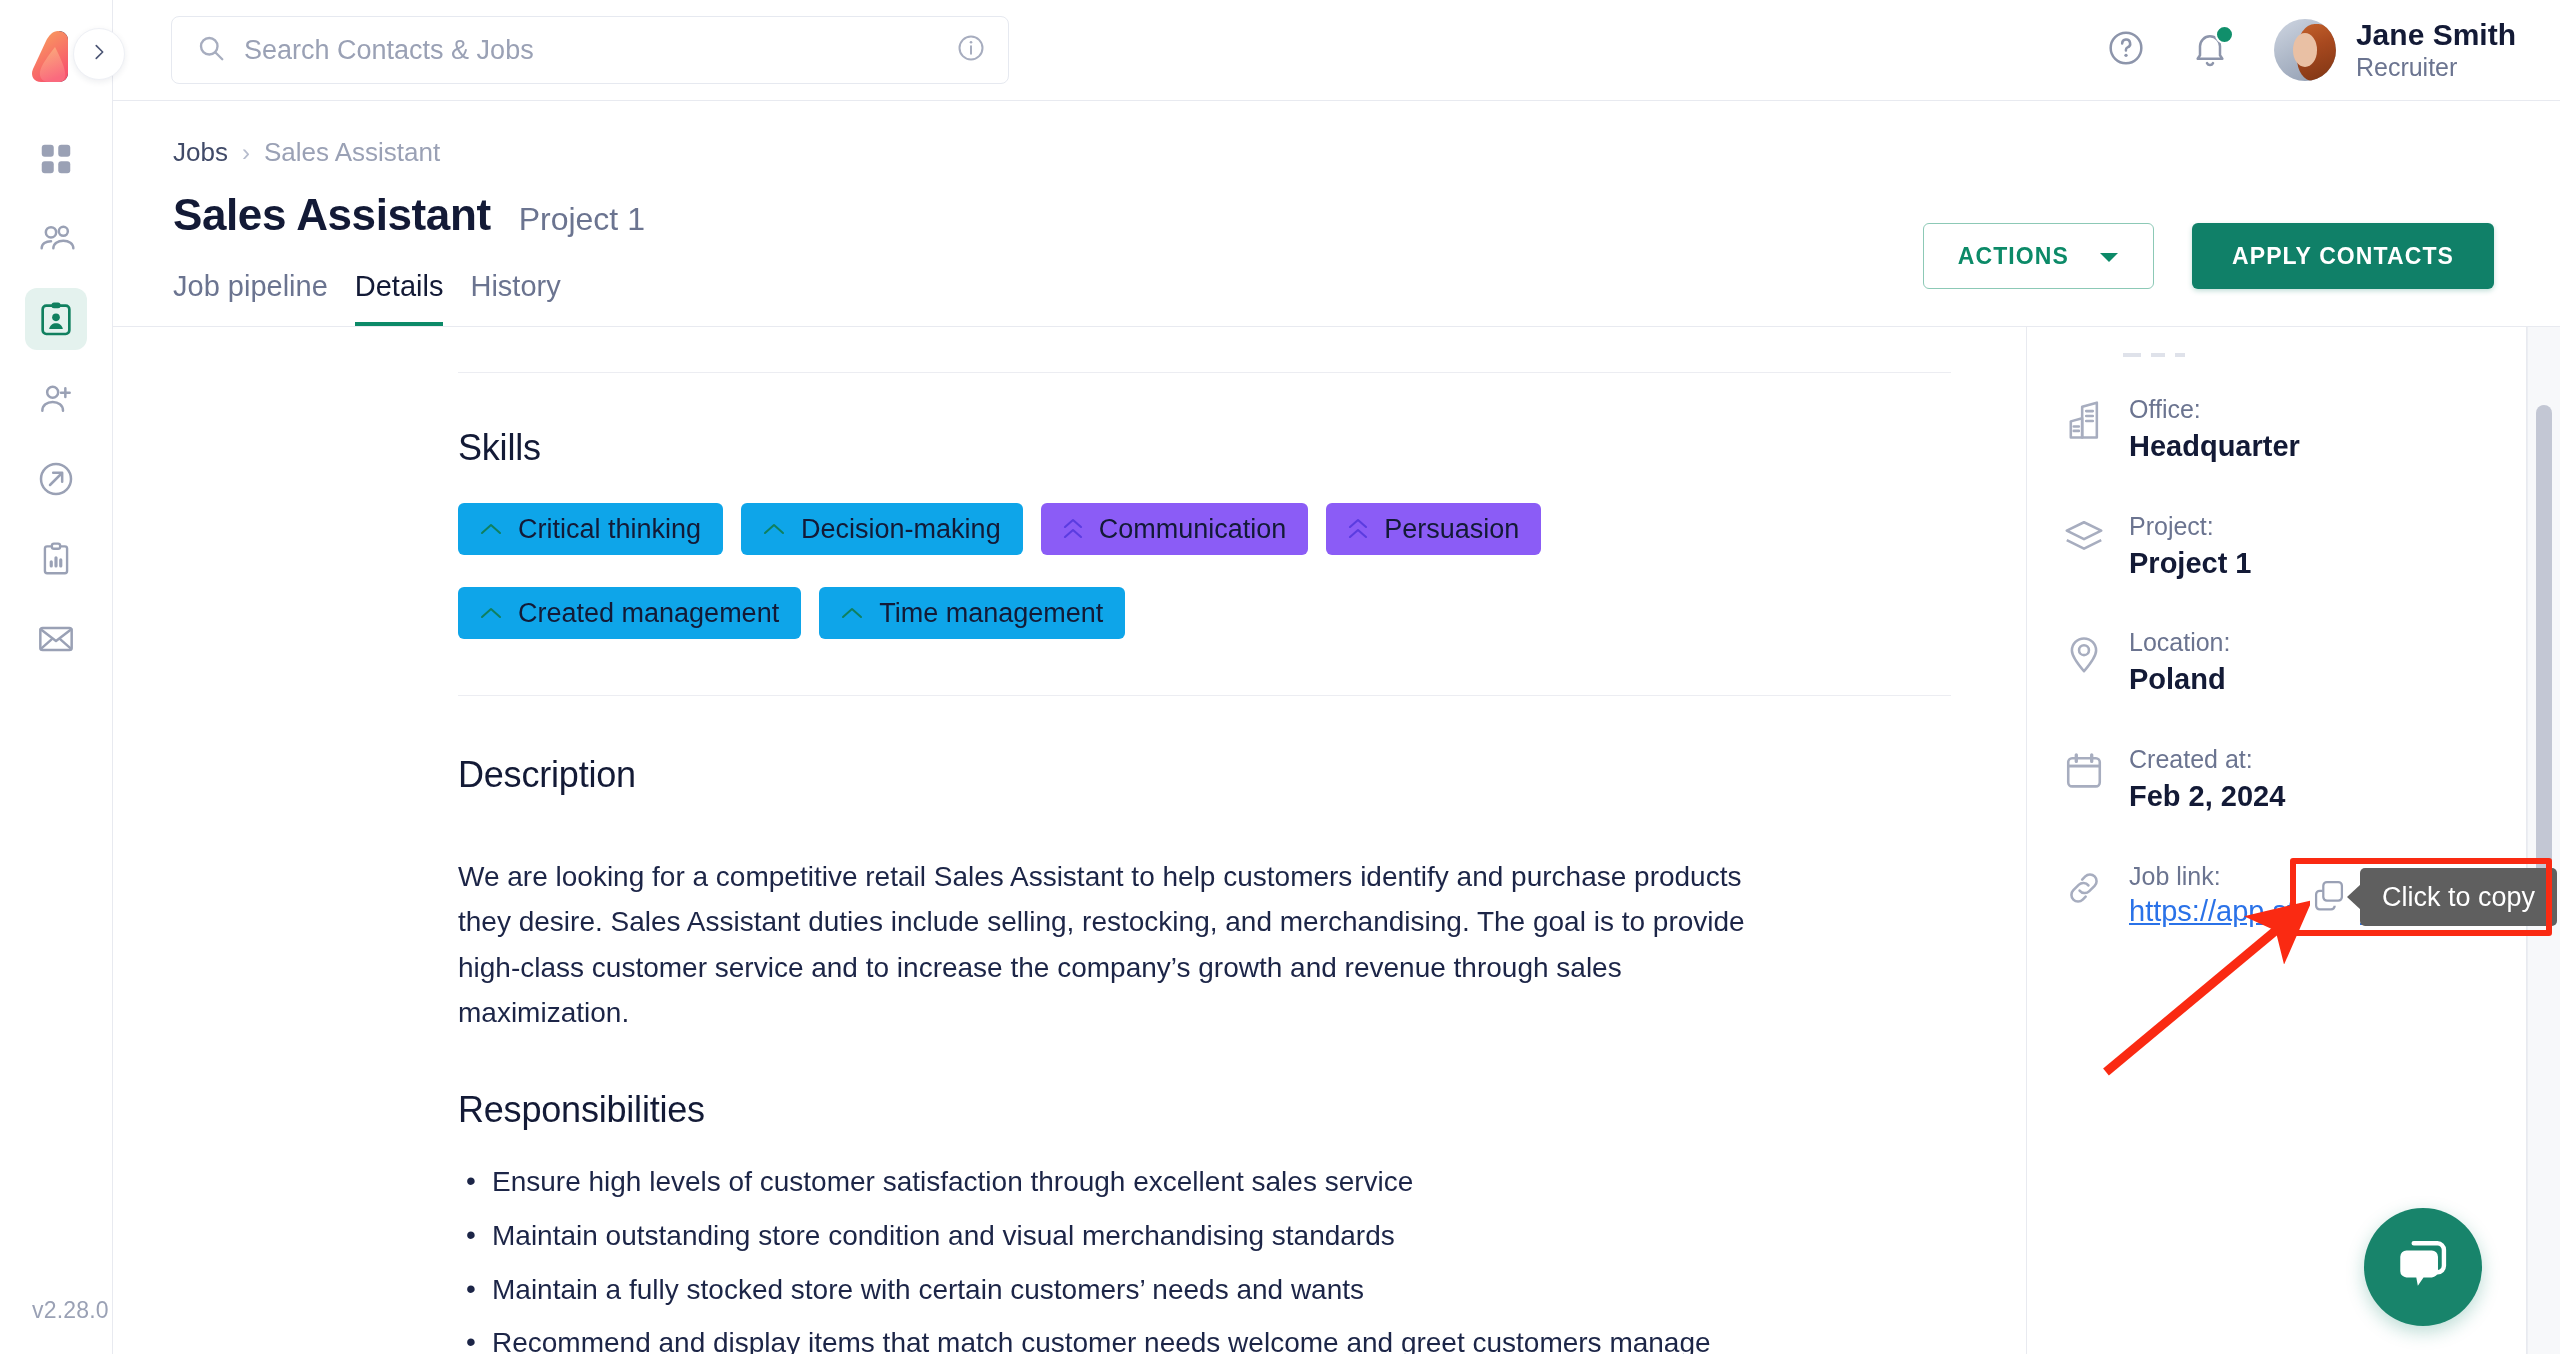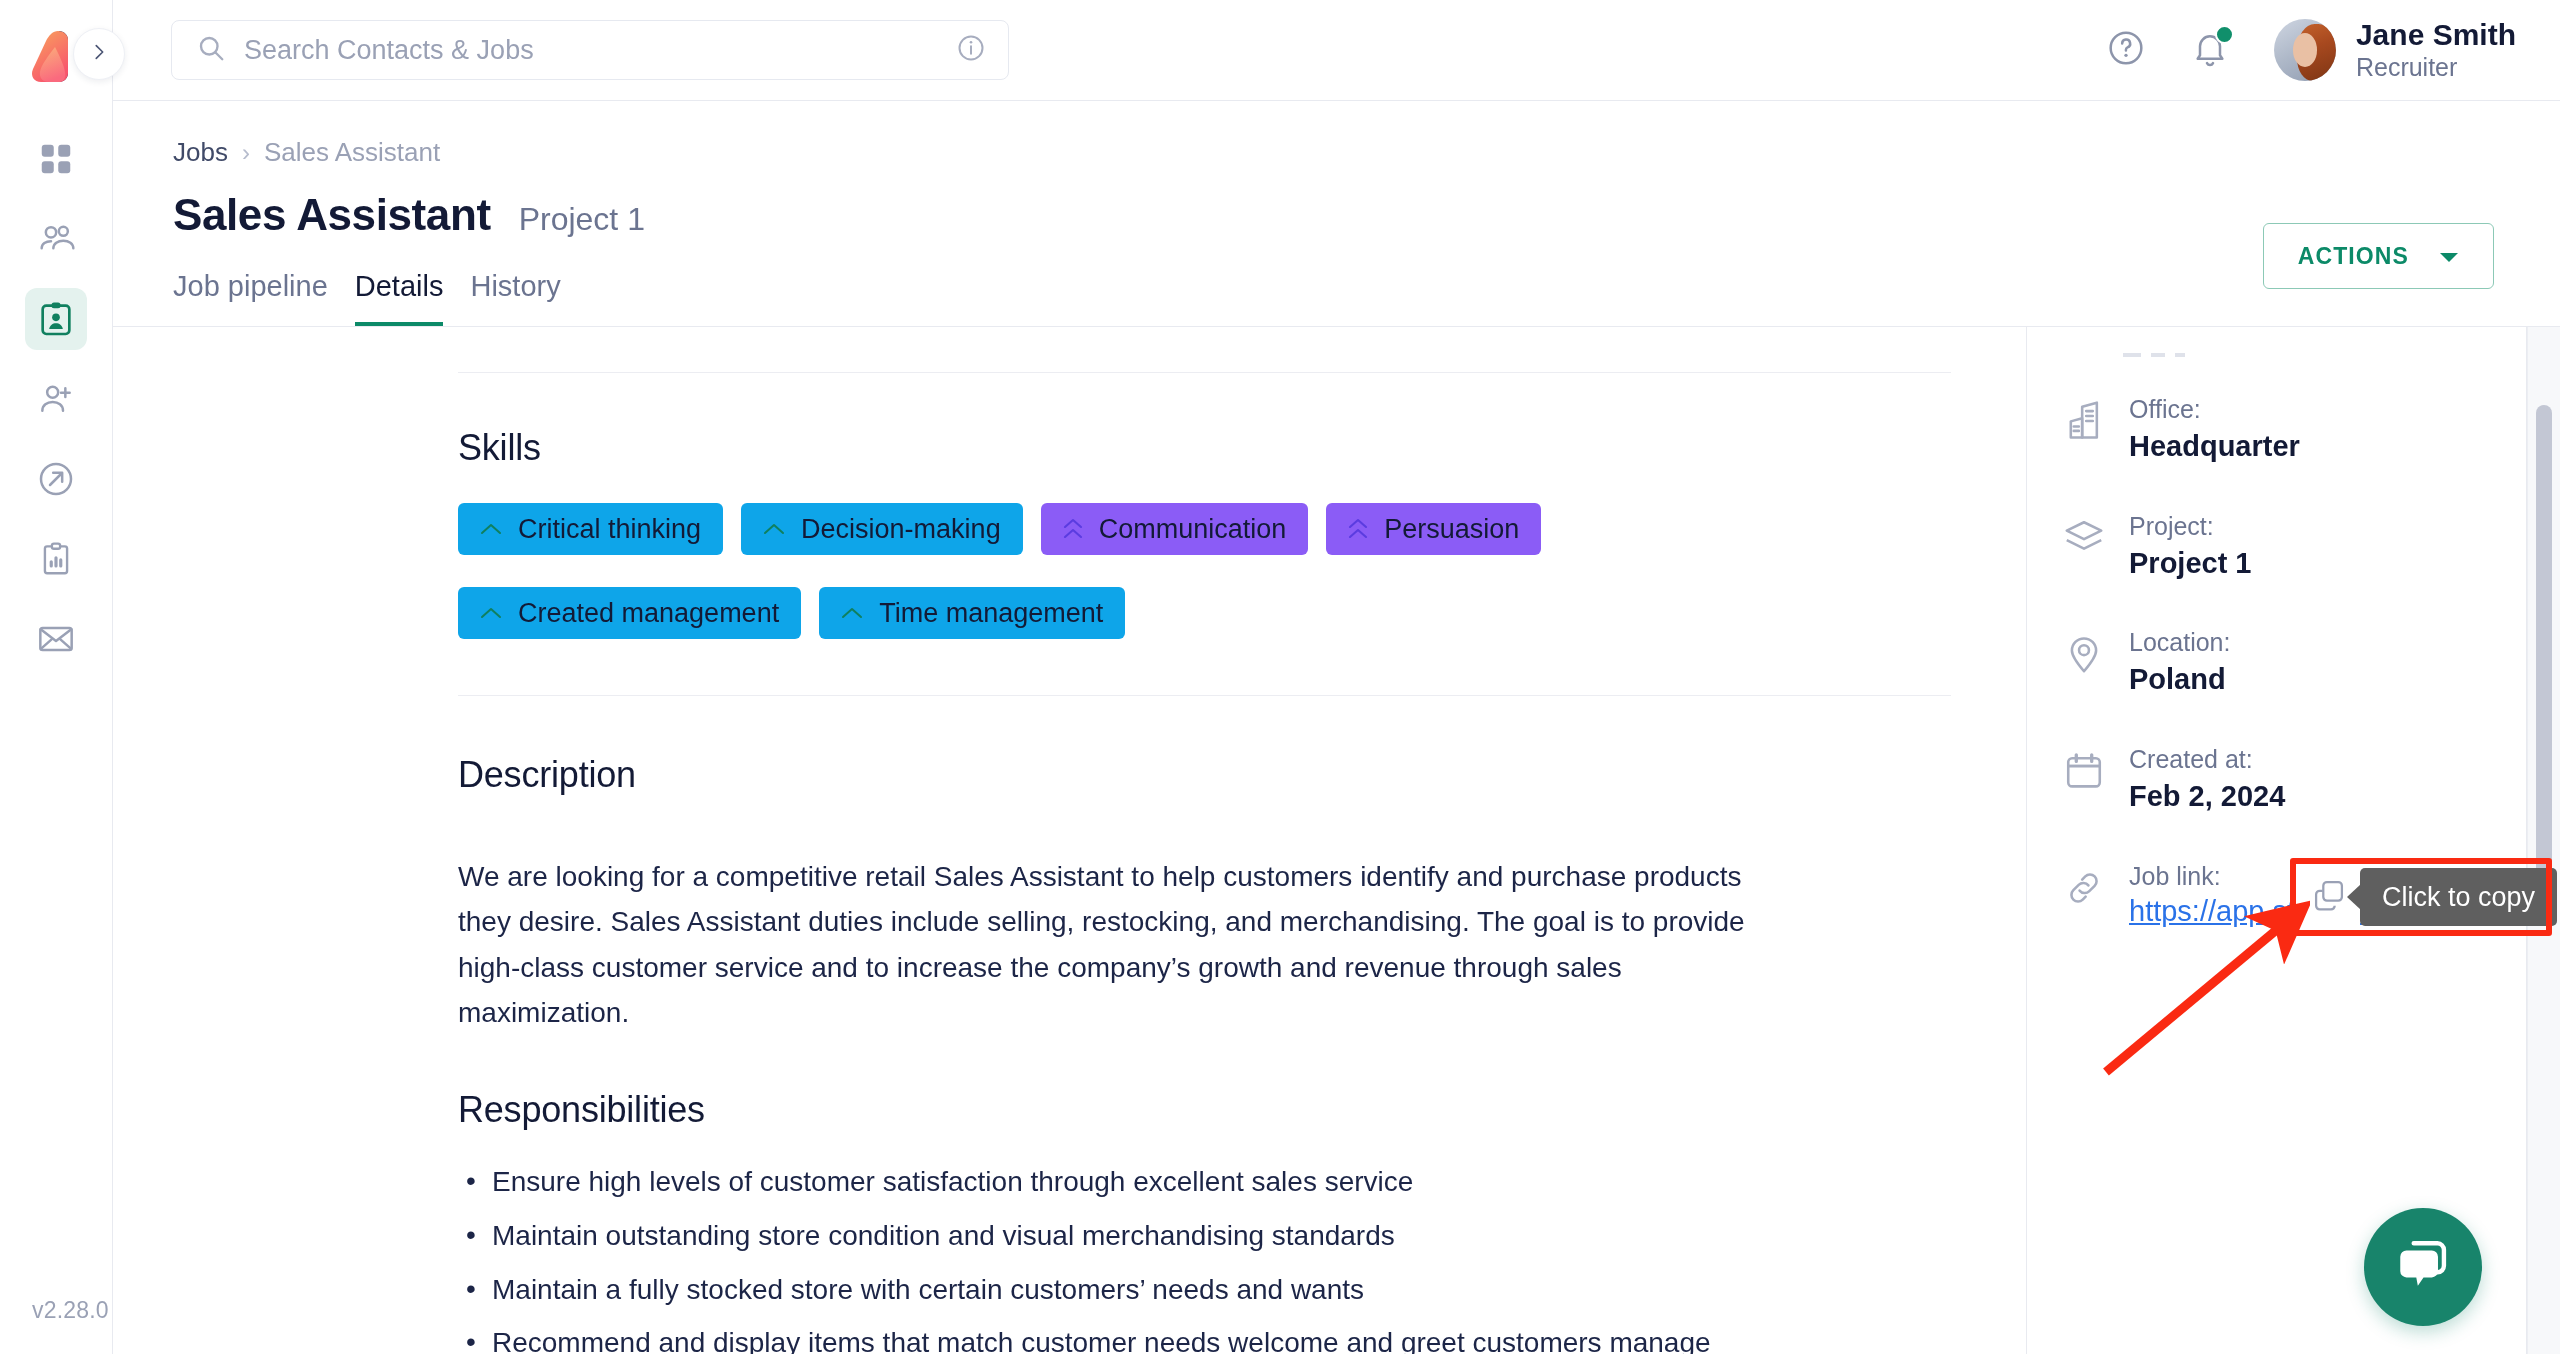--- a/index.html
+++ b/index.html
@@ -53,21 +53,21 @@
   .collapse-btn {
     position: absolute; left: -40px; top: 28px;
     width: 52px; height: 52px; border-radius: 50%;
     background: #fff; border: 1px solid #eef0f5;
     box-shadow: 0 2px 6px rgba(24,34,68,.08);
     display: flex; align-items: center; justify-content: center;
     cursor: pointer; z-index: 8;
   }
   .search-wrap {
     margin-left: 58px;
-    width: 838px; height: 60px;
+    width: 838px; height: 68px;
     border: 1px solid #e6e9f0; border-radius: 8px;
     display: flex; align-items: center;
     padding: 0 22px 0 24px;
     background: #fff;
   }
   .search-input {
     flex: 1 1 auto; border: none; outline: none;
     font-size: 27px; color: #131a36;
     font-family: "Liberation Sans", sans-serif;
     margin-left: 18px;
@@ -403,20 +403,21 @@
 
       <div class="head-actions">
         <div class="btn btn-outline">
           <span>ACTIONS</span>
           <span>
             <svg width="20" height="12" viewBox="0 0 20 12">
                 <path d="M1 1l9 9 9-9z" fill="#0c8a68"></path>
               </svg>
           </span>
         </div>
+        <div class="btn btn-primary">APPLY CONTACTS</div>
       </div>
     </section>
 
     <div class="body-area">
 
       <main class="content">
         <div class="content-scroll">
 
           <div class="divider"></div>
 

